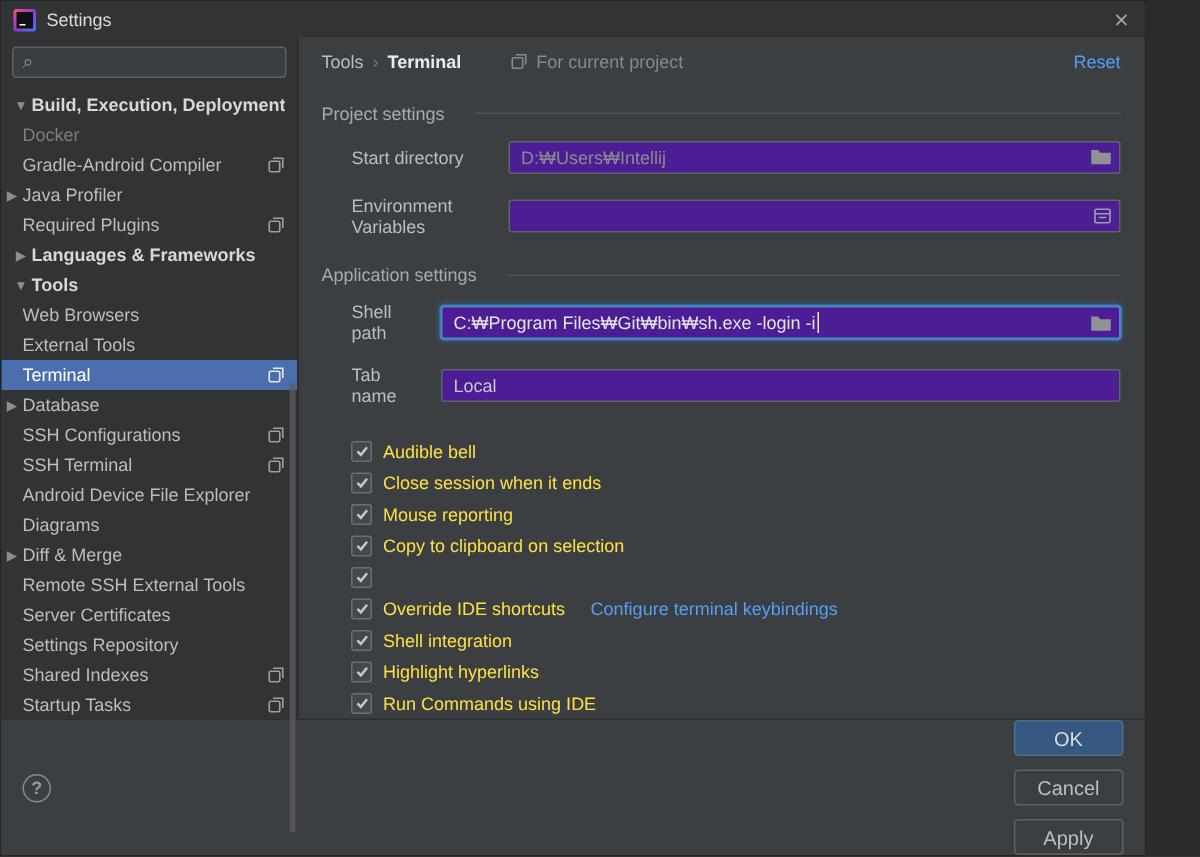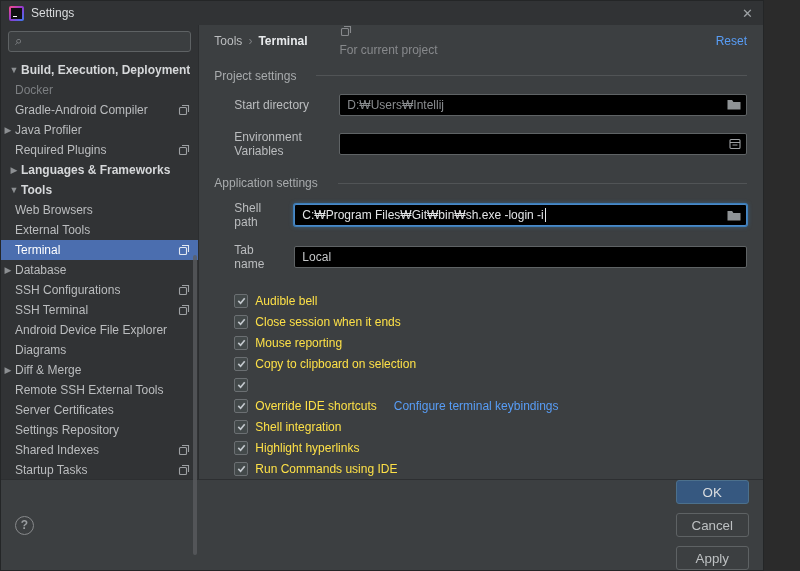--- a/index.html
+++ b/index.html
@@ -67,31 +67,31 @@
   .scroll-thumb {
     position:absolute; right:1px; top:230px; width:4px; height:300px;
     background:#5b5e60; border-radius:2px; opacity:.75;
   }
   
   .main { flex:1; display:flex; flex-direction:column; background:#3c3f41; padding:0 16px 0 15px; min-width:0; }
   .crumbs { flex:0 0 32px; display:flex; align-items:center; gap:6px; }
   .crumb-parent { color:#bbbdbf; }
   .crumb-sep { color:#787b7e; }
   .crumb-current { color:#e8eaec; font-weight:bold; }
-  .scope { display:flex; align-items:flex-start; gap:6px; margin-left:26px; color:#87898c;flex-direction:column; }
+  .scope { display:flex; align-items:center; gap:6px; margin-left:26px; color:#87898c; }
   .scope-icon { display:flex; color:#87898c; }
   .reset-link { margin-left:auto; color:#589df6; cursor:pointer; }
   .section-head { display:flex; align-items:center; gap:20px; height:22px; margin-top:8px; color:#a8abad; }
   .section-head .line { flex:1; height:1px; background:#515456; }
   .form-row { display:flex; align-items:center; margin:7px 0 7px 20px; }
   .form-label { flex:0 0 auto; margin-right:8px; color:#bbbdbf; }
   .lbl-w-wide { width:97px; }
   .lbl-w-narrow { width:52px; }
   .field {
-    flex:1; height:22px; background:#000000; border:1px solid #5f6365; border-radius:2px;
+    flex:1; height:22px; background:#4c1d95; border:1px solid #5f6365; border-radius:2px;
     display:flex; align-items:center; padding:0 5px 0 7px; min-width:0; cursor:text;
   }
   .field.focused { border:1px solid #4a88c7; box-shadow:0 0 0 1px #3d7eb8, 0 0 4px 1px rgba(61,126,184,.45); }
   .field-text { flex:1; min-width:0; display:flex; align-items:center; overflow:hidden; white-space:nowrap; }
   .val-dim { color:#8a8d90; }
   .val-normal { color:#c6c8ca; }
   .val-bright { color:#e2e4e6; }
   .caret { display:inline-block; width:1px; height:14px; background:#e8eaec; margin-left:1px; }
   .field-btn { flex:0 0 auto; display:flex; align-items:center; color:#9da0a3; padding-left:6px; cursor:pointer; }
   

